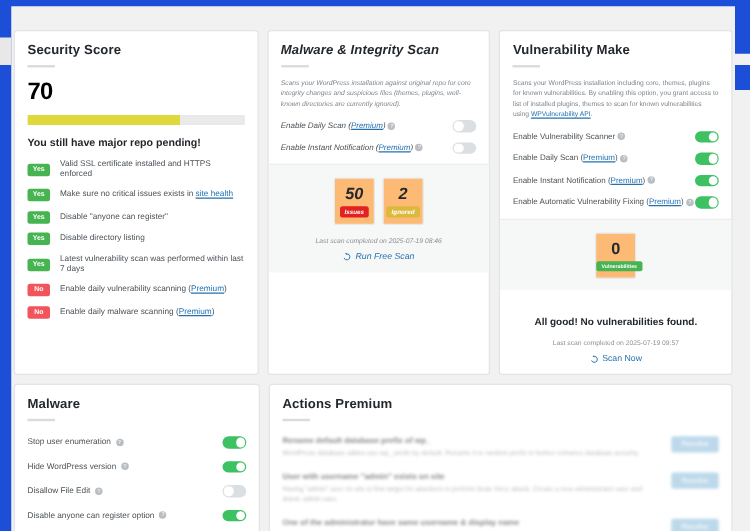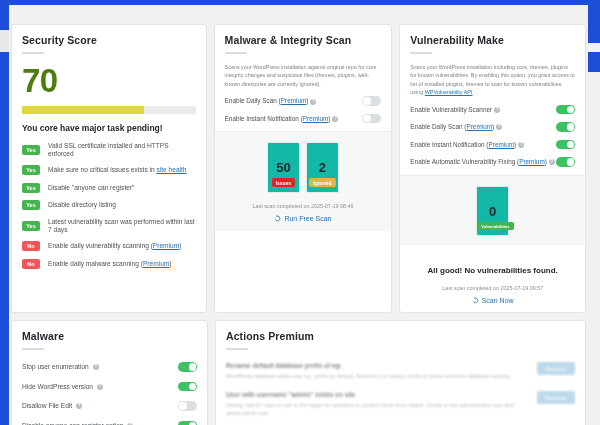--- a/index.html
+++ b/index.html
@@ -64,21 +64,21 @@
     letter-spacing: .1px;
   }
   .title-rule {
     width: 22px; height: 2px; background: #dcdcdc;
     margin: 6px 0 0 0;
   }
 
   
   .col-score { width: 197px; }
   .score-num {
-    font-size: 33px; font-weight: bold; color: #4d7c0f;
+    font-size: 19px; font-weight: bold; color: #000000;
     line-height: 1; margin: 10px 0 9px 0; letter-spacing: -.5px;
   }
   .bar-track {
     height: 8px; background: #eaeaea; border-radius: 1px; overflow: hidden;
   }
   .bar-fill { height: 100%; background: #dfd83a; }
   .pending-msg {
     margin-top: 9px; font-size: 8.5px; font-weight: bold; color: #23282d;
   }
   .check-list { margin-top: 9px; }
@@ -89,21 +89,21 @@
     width: 18px; min-width: 18px; height: 10px; border-radius: 2px;
     font-size: 5.5px; color: #fff; font-weight: bold;
     display: flex; align-items: center; justify-content: center;
   }
   .badge.yes { background: #46b450; }
   .badge.no  { background: #f2545b; }
   .check-txt { font-size: 6.6px; color: #4c5257; line-height: 1.2; }
   .check-txt a { color: #2271b1; }
 
   
-  .col-mal { width: 180px; }
+  .col-mal { width: 180px; font-style: italic; }
   .col-vul { width: 188px; }
   .desc {
     margin-top: 9px; font-size: 5.4px; color: #7e8589; line-height: 1.55;
   }
   .desc a { color: #2271b1; }
 
   .opt-row {
     display: flex; align-items: center; justify-content: space-between;
     margin-top: 8px;
   }
@@ -127,22 +127,22 @@
   .toggle.on .knob { left: auto; right: 1px; }
 
   .scan-foot {
     background: #f6f7f7; border-top: 1px solid #eceded;
     padding: 10px 10px 9px 10px; text-align: center;
   }
   .stat-box-wrap {
     display: flex; justify-content: center; gap: 6px;
   }
   .stat-box {
-    background: #14b8a6; border: 1px solid #e7e8e9; border-radius: 2px;
-    width: 33px; padding: 18px 0 5px 0; text-align: center;
+    background: #fdba74; border: 1px solid #e7e8e9; border-radius: 2px;
+    width: 33px; padding: 5px 0 5px 0; text-align: center;
   }
   .stat-num {
     font-size: 13px; font-weight: bold; color: #23282d; line-height: 1;
   }
   .stat-tag {
     margin: 4px auto 0 auto; display: inline-block;
     padding: 1.5px 4px; border-radius: 2px;
     font-size: 5px; color: #fff; font-weight: bold;
   }
   .stat-tag.red { background: #e32121; }
@@ -216,21 +216,21 @@
   <div class="row">
 
     <div class="card col-score">
       <div class="card-pad">
         <div class="card-title">Security Score</div>
         <div class="title-rule"></div>
         <div class="score-num">70</div>
         <div class="bar-track">
           <div class="bar-fill" id="scoreBar" style="width: 70%;"></div>
         </div>
-        <div class="pending-msg">You core have major task pending!</div>
+        <div class="pending-msg">You still have major repo pending!</div>
         <div class="check-list" id="checkList">
             <div class="check-row">
               <span class="badge yes">Yes</span>
               <span class="check-txt">Valid SSL certificate installed and HTTPS enforced</span>
             </div>
             <div class="check-row">
               <span class="badge yes">Yes</span>
               <span class="check-txt">Make sure no critical issues exists in <a href="#">site health</a></span>
             </div>
             <div class="check-row">

